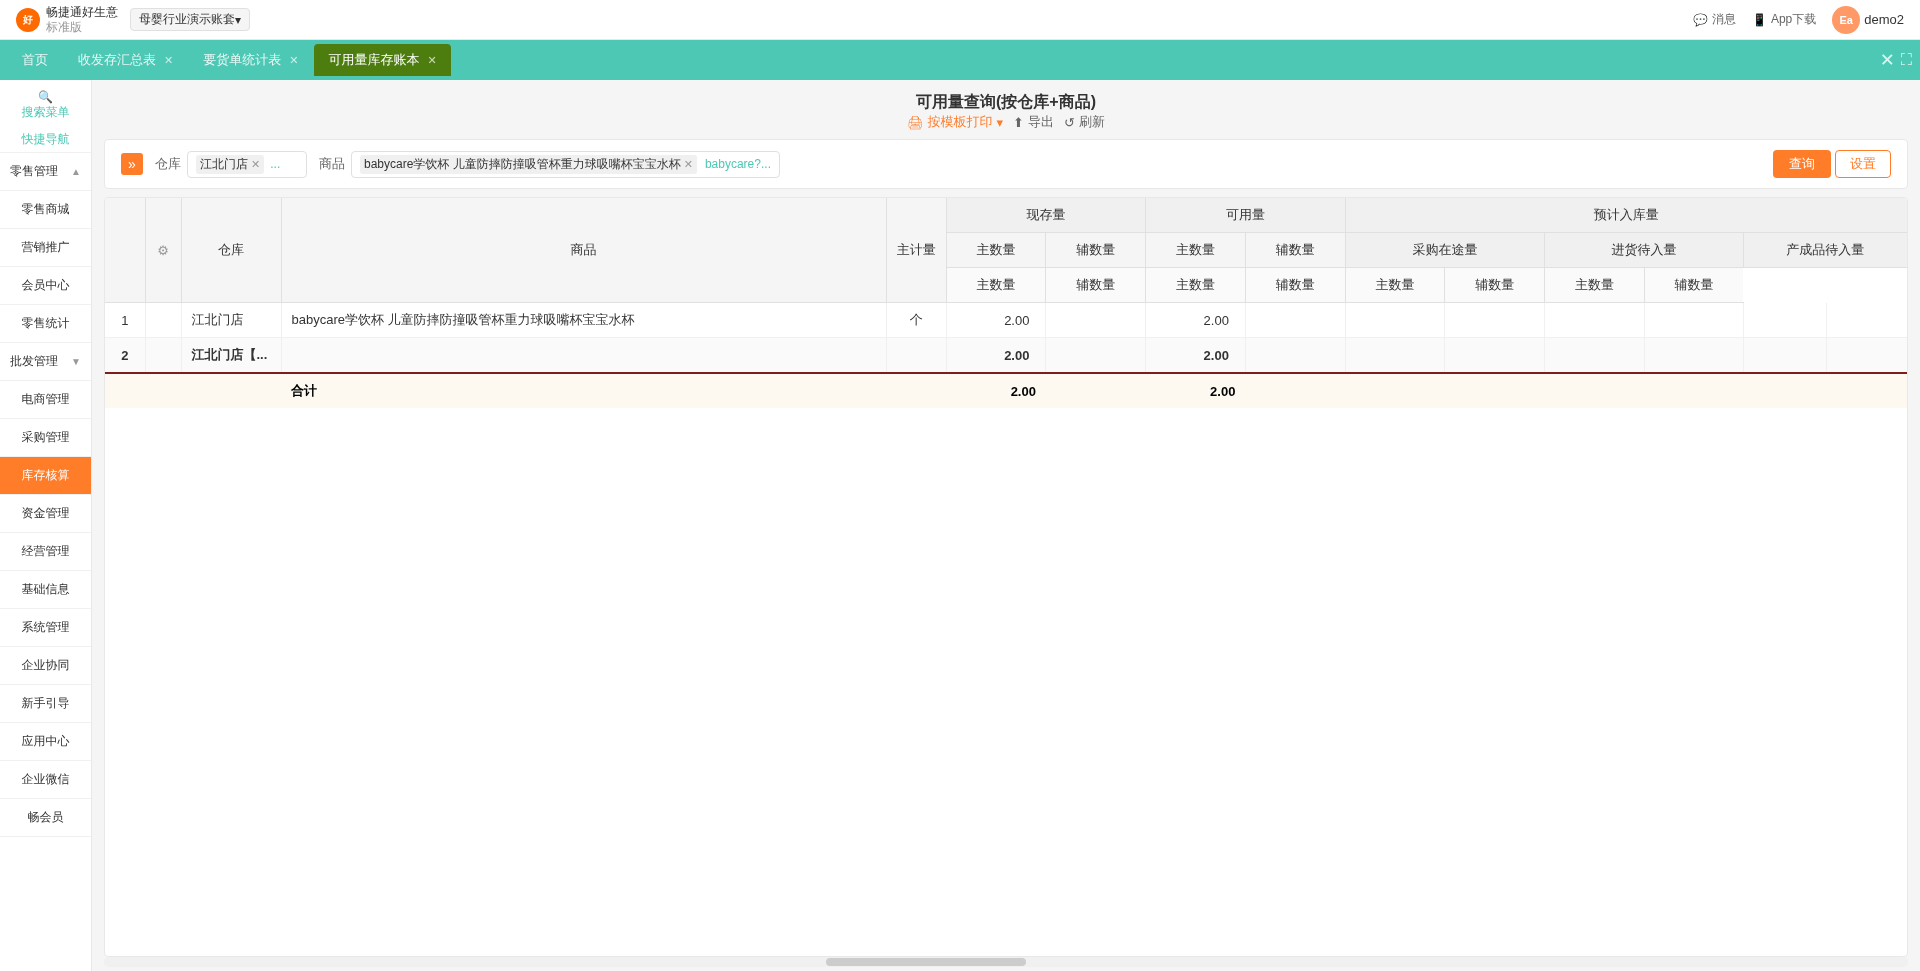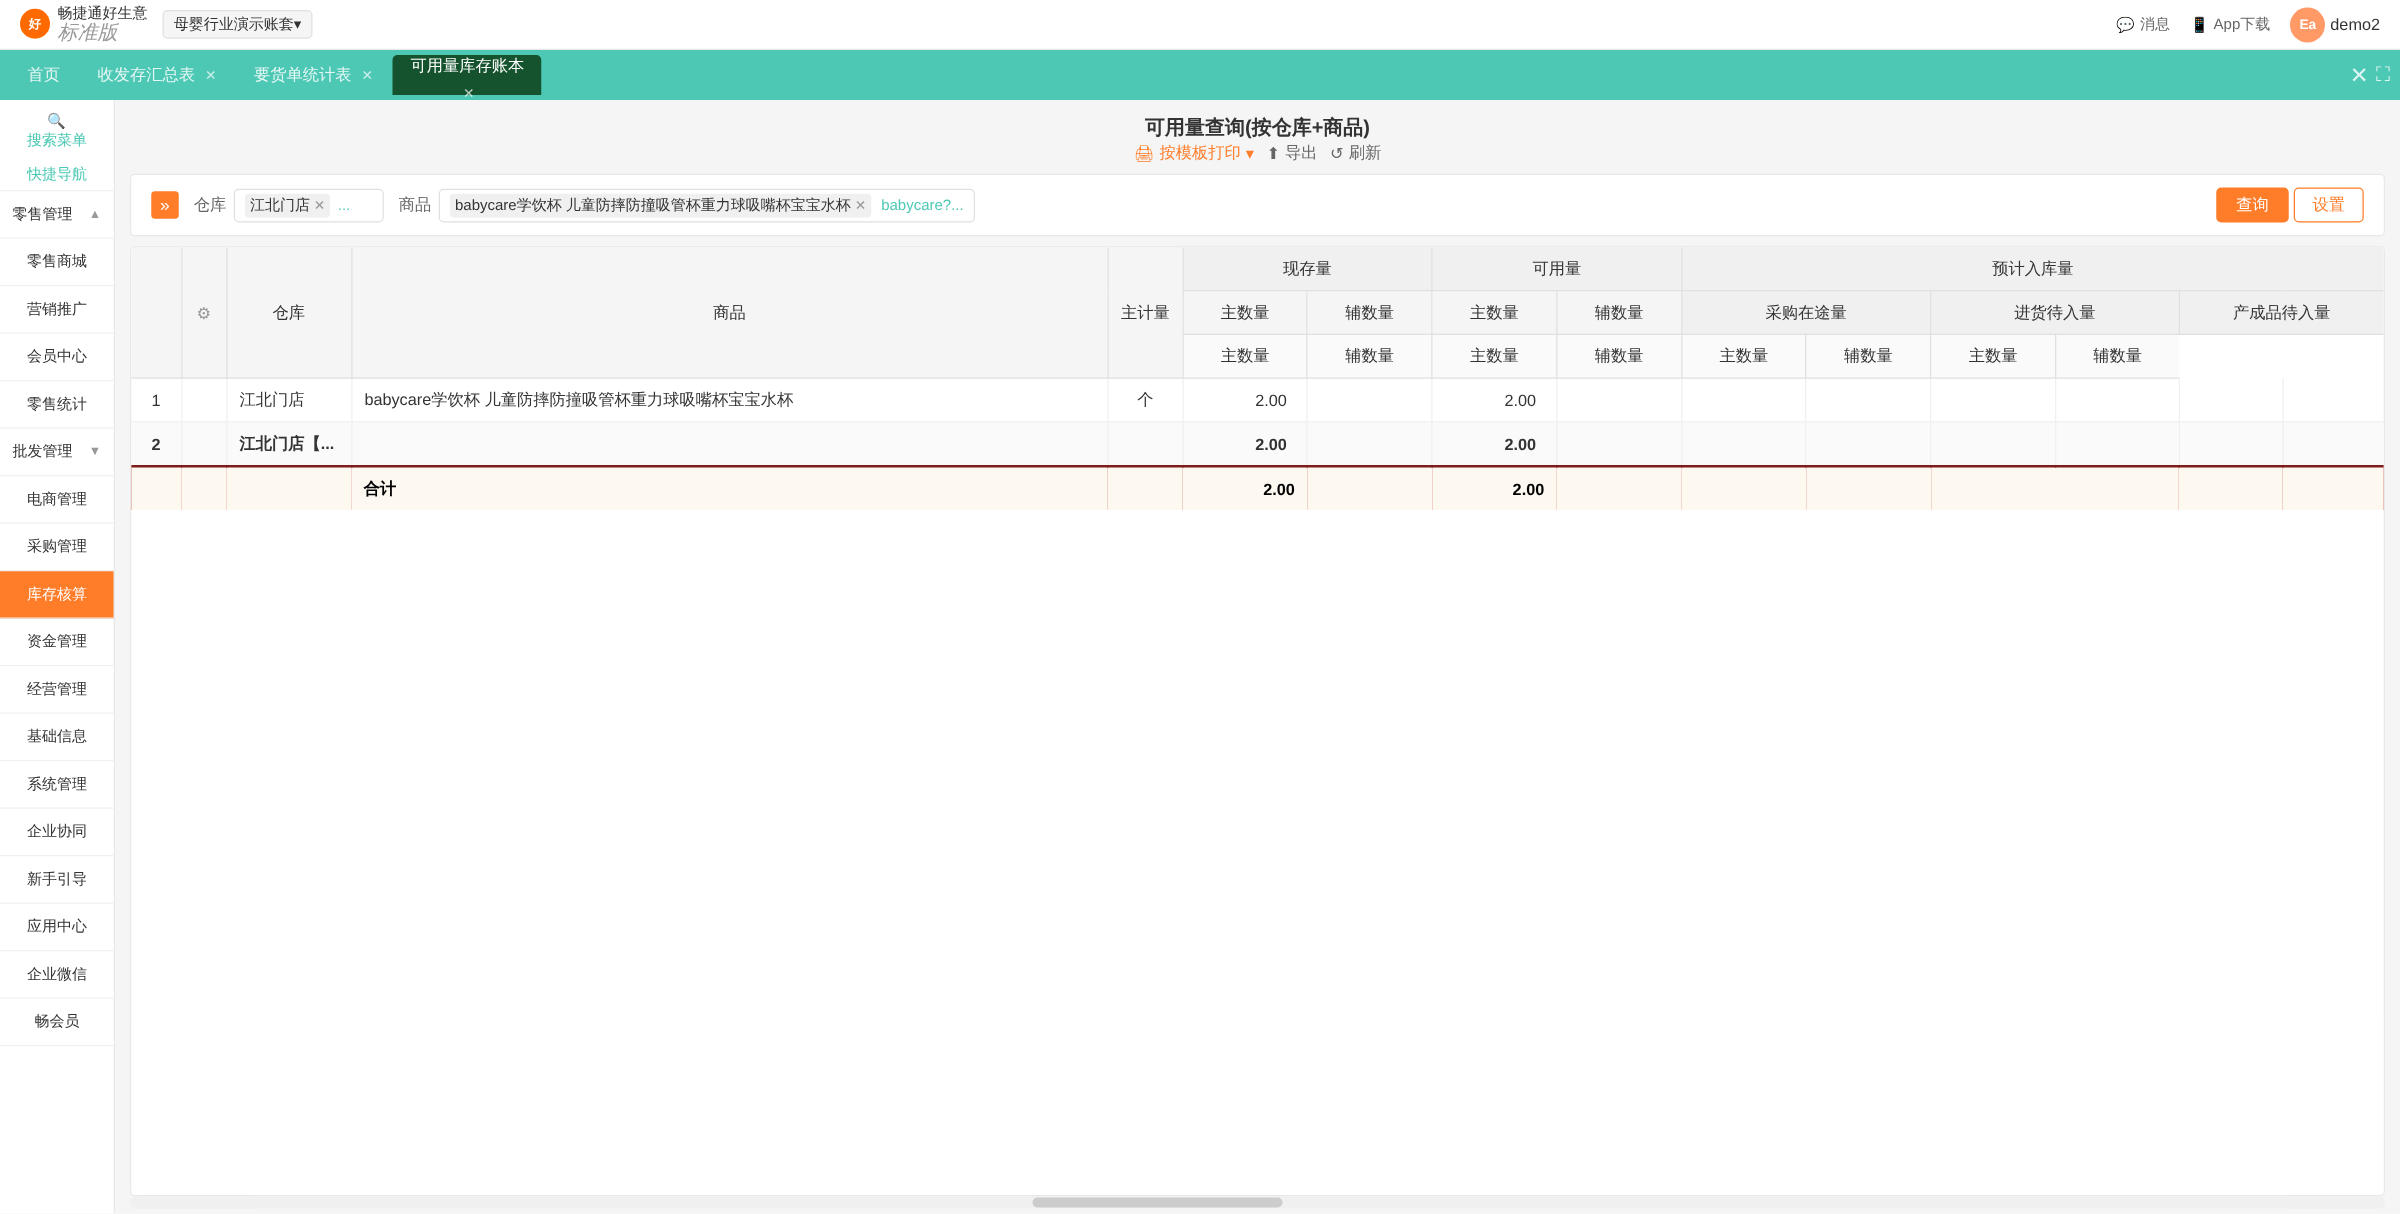--- a/index.html
+++ b/index.html
@@ -12,21 +12,21 @@
       border-bottom: 1px solid #e8e8e8;
       display: flex;
       align-items: center;
       padding: 0 16px;
       justify-content: space-between;
     }
     .top-bar-left { display: flex; align-items: center; gap: 12px; }
     .logo-area { display: flex; align-items: center; gap: 6px; }
     .logo-icon { width: 24px; height: 24px; background: #ff6a00; border-radius: 50%; display: flex; align-items: center; justify-content: center; color: white; font-size: 10px; font-weight: bold; }
     .logo-text { font-size: 12px; color: #333; line-height: 1.2; }
-    .logo-text .sub { color: #999; font-size: 16px; font-style: italic; }
+    .logo-text .sub { color: #999; font-size: 12px; }
     .industry-selector { display: flex; align-items: center; gap: 0; background: #f5f5f5; border: 1px solid #e0e0e0; border-radius: 4px; padding: 2px 8px; cursor: pointer; font-size: 12px; color: #333; }
     .top-bar-right { display: flex; align-items: center; gap: 16px; }
     .top-bar-btn { display: flex; align-items: center; gap: 4px; cursor: pointer; color: #666; font-size: 12px; }
     .user-avatar { width: 28px; height: 28px; border-radius: 50%; background: #ff9966; display: flex; align-items: center; justify-content: center; color: white; font-size: 11px; font-weight: bold; }
     .username { font-size: 13px; color: #333; }
 
     
     .nav-tabs {
       height: 40px;
       background: #4dc8b4;
@@ -41,23 +41,22 @@
       border-radius: 4px 4px 0 0;
       display: flex;
       align-items: center;
       gap: 6px;
       cursor: pointer;
       font-size: 13px;
       color: rgba(255,255,255,0.85);
       white-space: nowrap;
     }
     .nav-tab.active {
-      background: #14532d;
+      background: #4d7c0f;
       color: #fff;
-      flex-direction: column;
     }
     .nav-tab .close-x { color: rgba(255,255,255,0.7); font-size: 11px; margin-left: 2px; }
     .nav-tab.home { background: transparent; }
     .nav-close-all { margin-left: auto; color: rgba(255,255,255,0.8); font-size: 18px; cursor: pointer; }
     .nav-expand { color: rgba(255,255,255,0.8); font-size: 16px; cursor: pointer; margin-left: 4px; }
 
     
     .main-layout {
       display: flex;
       flex: 1;

